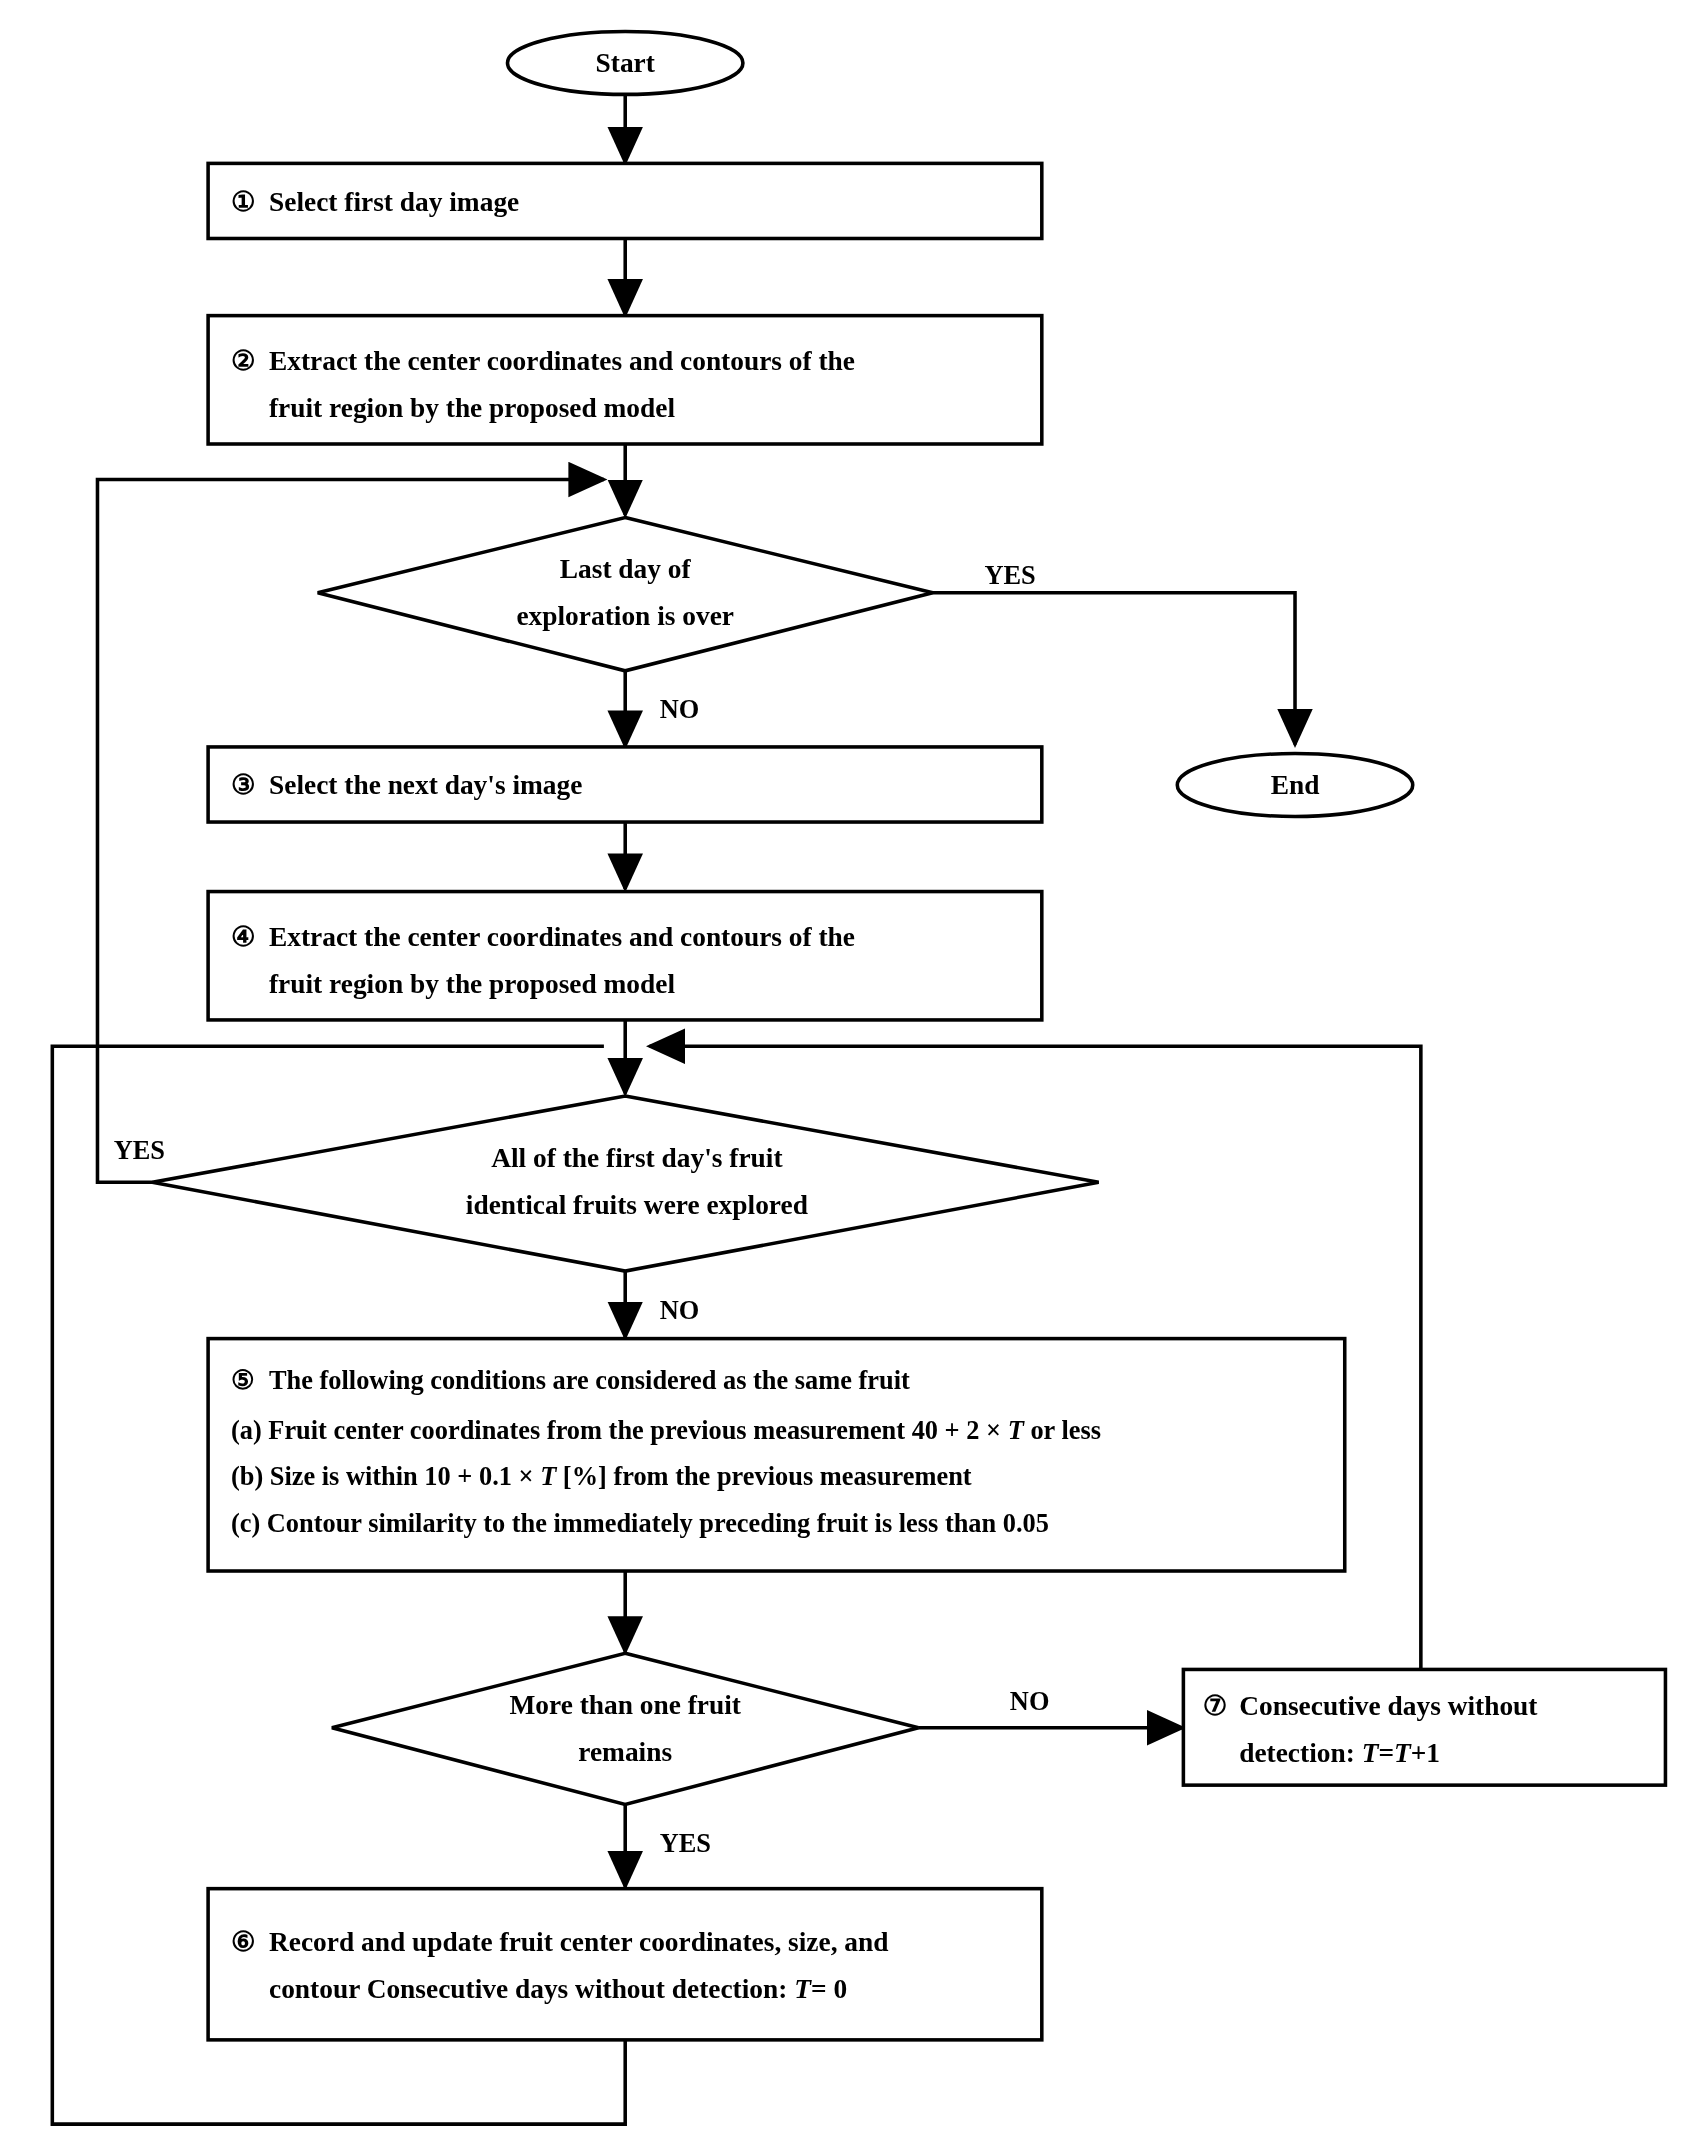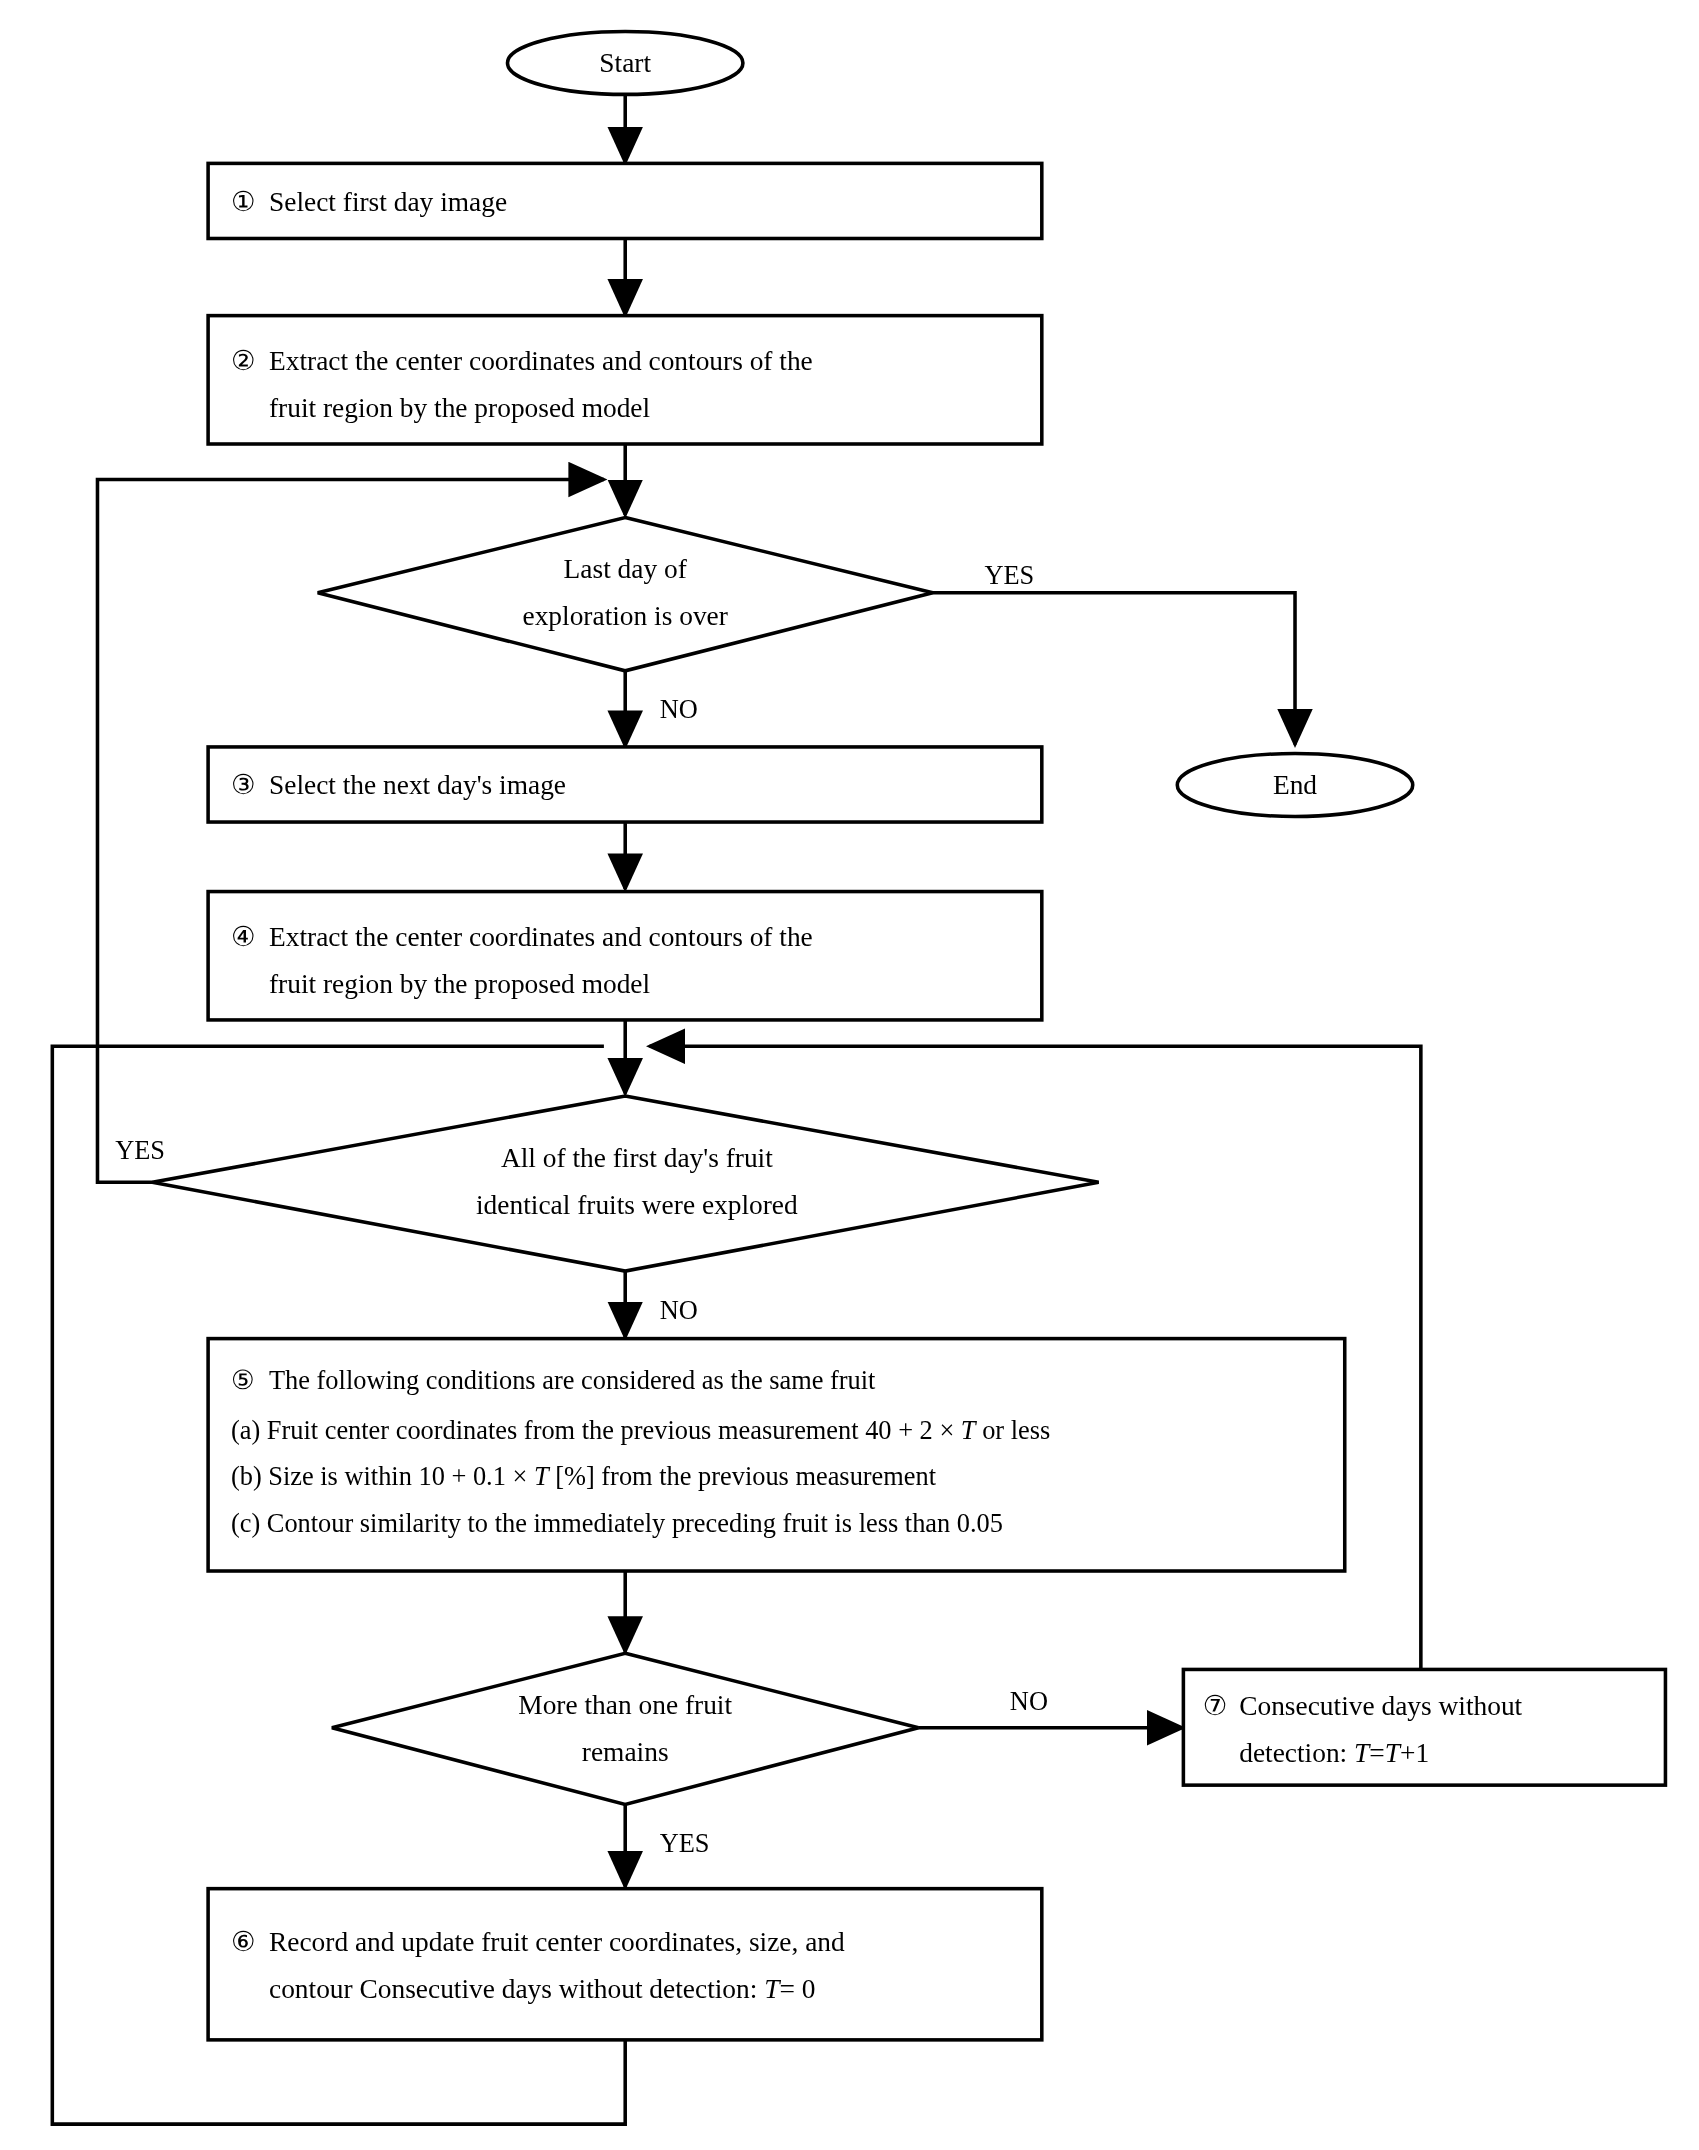--- a/index.html
+++ b/index.html
@@ -11,20 +11,21 @@
     width: 1700px;
     height: 2151px;
     font-family: "Liberation Serif", "DejaVu Serif", serif;
     color: #000000;
     overflow: hidden;
   }
   #flowchart-root {
     position: relative;
     width: 1700px;
     height: 2151px;
+    font-weight: bold;
   }
   svg#flow-svg {
     position: absolute;
     left: 0;
     top: 0;
     width: 1700px;
     height: 2151px;
     display: block;
   }
   .shape-stroke {

